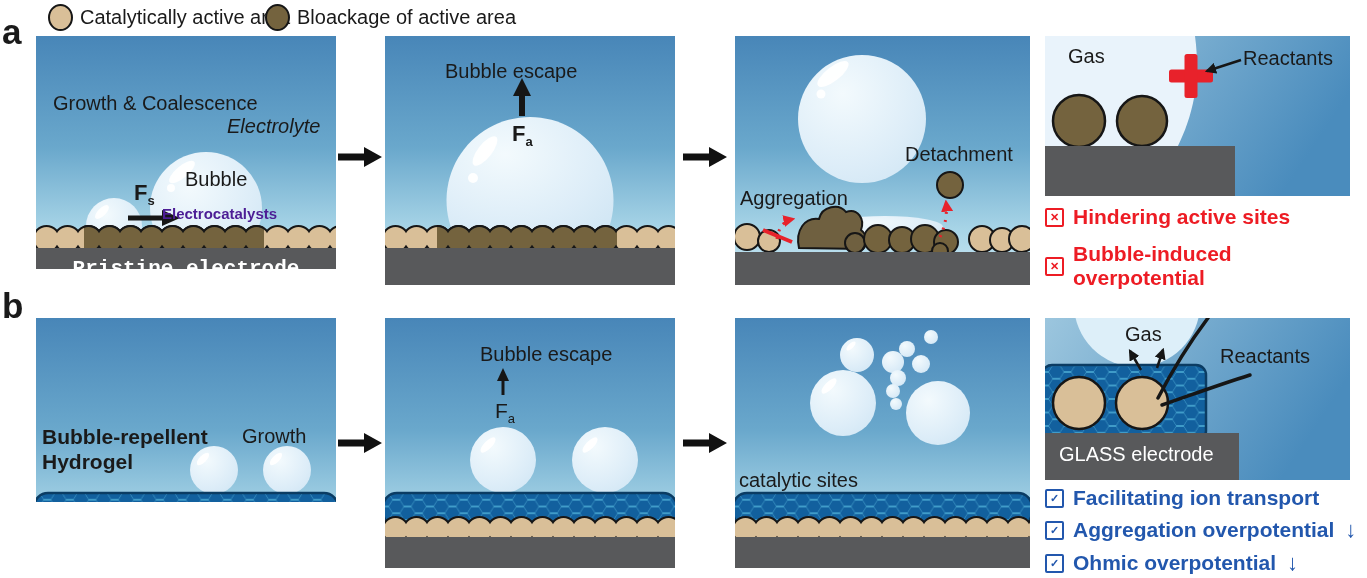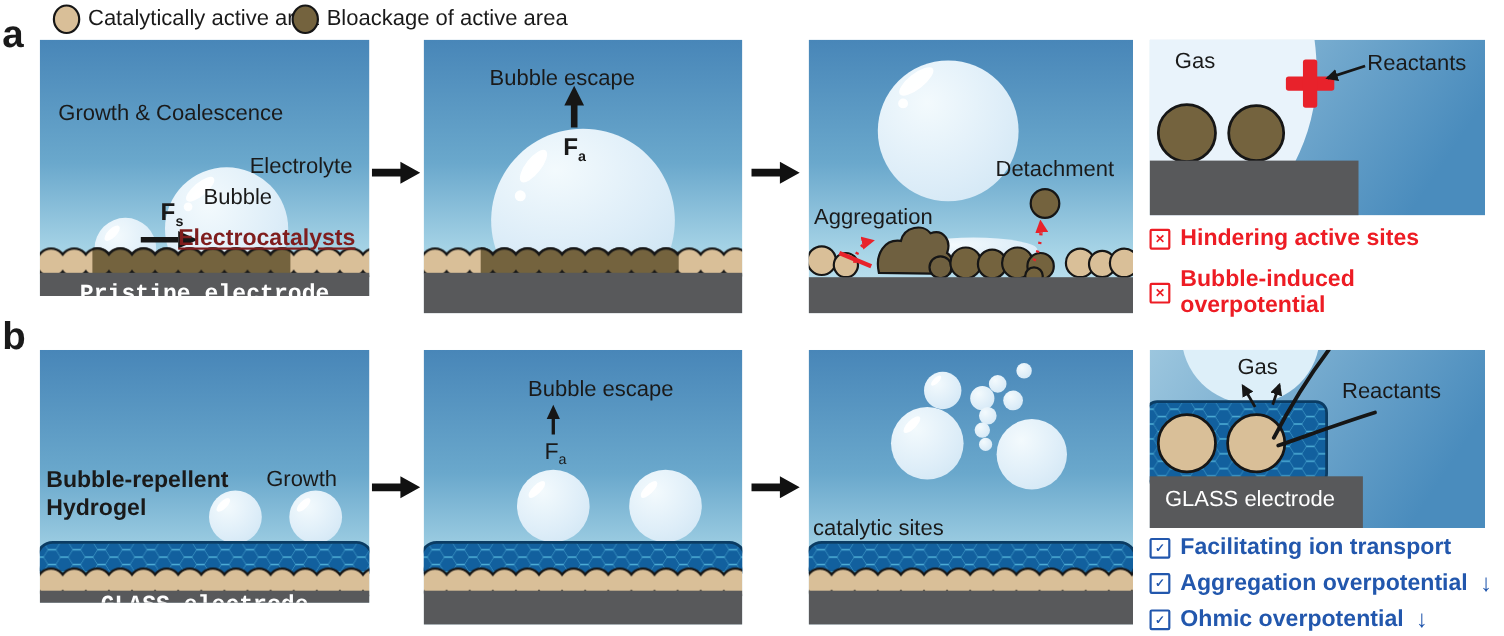--- a/index.html
+++ b/index.html
@@ -3,21 +3,21 @@
 <meta charset="utf-8">
 <style>
   html,body{margin:0;padding:0;background:#fff;}
   #fig{position:relative;width:1367px;height:578px;background:#ffffff;
        font-family:"Liberation Sans",sans-serif;color:#1a1a1a;overflow:hidden;}
   .panel{position:absolute;overflow:hidden;}
   .panel svg{position:absolute;left:0;top:0;}
   .lbl{position:absolute;white-space:nowrap;font-size:20px;line-height:1.05;}
   .bold{font-weight:bold;}
   .white{color:#ffffff;}
-  .brown-text{color:#7f1d1d;font-weight:bold;font-size:21px;text-decoration:underline;}
+  .brown-text{color:#4c1d95;font-weight:bold;font-size:15px;}
   .force{font-weight:bold;font-size:22px;}
   .force sub{font-size:13px;}
   .row-label{position:absolute;font-size:35px;font-weight:bold;color:#1a1a1a;line-height:1;}
   .legend-item{position:absolute;display:flex;align-items:center;gap:7px;height:30px;}
   .legend-dot{width:25px;height:27px;border:2px solid #161616;border-radius:50%;box-sizing:border-box;}
   .legend-text{font-size:20px;}
   .flow-arrow{position:absolute;width:46px;height:22px;}
   .checklist{position:absolute;}
   .check-item{display:flex;align-items:center;gap:9px;margin-bottom:13px;font-size:21px;font-weight:bold;}
   .checklist.blue .check-item{margin-bottom:7px;}
@@ -110,23 +110,23 @@
         <rect x="0" y="0" width="300" height="28" fill="url(#rowTan)"></rect>
         <rect x="48" y="0" width="180" height="28" fill="url(#rowBrown)"></rect>
       </g>
       <rect x="0" y="212" width="300" height="37" fill="#58595b"></rect>
       <g>
         <line x1="92" y1="182" x2="126" y2="182" stroke="#161616" stroke-width="5"></line>
         <polygon points="126,174 144,182 126,190" fill="#161616"></polygon>
       </g>
     </svg>
     <div class="lbl" style="left:17px;top:57px;">Growth &amp; Coalescence</div>
-    <div class="lbl" style="left:191px;top:105px;">Electrolyte</div>
+    <div class="lbl" style="left:191px;top:80px;font-style:italic;">Electrolyte</div>
     <div class="lbl" style="left:149px;top:133px;">Bubble</div>
-    <div class="lbl force" style="left:98px;top:145px;margin-left:12px;"><span>F</span><sub>s</sub></div>
+    <div class="lbl force" style="left:98px;top:145px;"><span>F</span><sub>s</sub></div>
     <div class="lbl brown-text" style="left:126px;top:170px;">Electrocatalysts</div>
     <div class="lbl bold white ctr" style="top:222px;font-size:21px;">Pristine electrode</div>
   </div>
 
   <div class="flow-arrow" style="left:338px;top:146px;">
     <svg width="46" height="22" viewBox="0 0 46 22">
         <polygon points="0,7.5 26,7.5 26,1 44,11 26,21 26,14.5 0,14.5" fill="#111"></polygon>
       </svg>
   </div>
 
@@ -216,21 +216,21 @@
     <div class="check-item">
       <span class="checkbox">✕</span>
       <span>Hindering active sites</span>
     </div>
     <div class="check-item">
       <span class="checkbox">✕</span>
       <span>Bubble-induced overpotential</span>
     </div>
   </div>
 
-  <div class="panel" style="left:36px;top:318px;width:300px;height:230px;">
+  <div class="panel" style="left:36px;top:318px;width:300px;height:184px;">
     <svg width="300" height="250" viewBox="0 0 300 250">
       <rect width="300" height="250" fill="url(#sky)"></rect>
       <g>
         <circle cx="178" cy="152" r="24" fill="url(#bub)"></circle>
         <circle cx="251" cy="152" r="24" fill="url(#bub)"></circle>
         <ellipse cx="167" cy="141" rx="8" ry="3.5" transform="rotate(-45 167 141)" fill="#ffffff" opacity="0.95"></ellipse>
         <ellipse cx="240" cy="141" rx="8" ry="3.5" transform="rotate(-45 240 141)" fill="#ffffff" opacity="0.95"></ellipse>
       </g>
       <g transform="translate(0,175)">
         <rect x="-2" y="0" width="304" height="33" rx="14" fill="url(#hexes)" stroke="#0b3c63" stroke-width="2.5"></rect>

